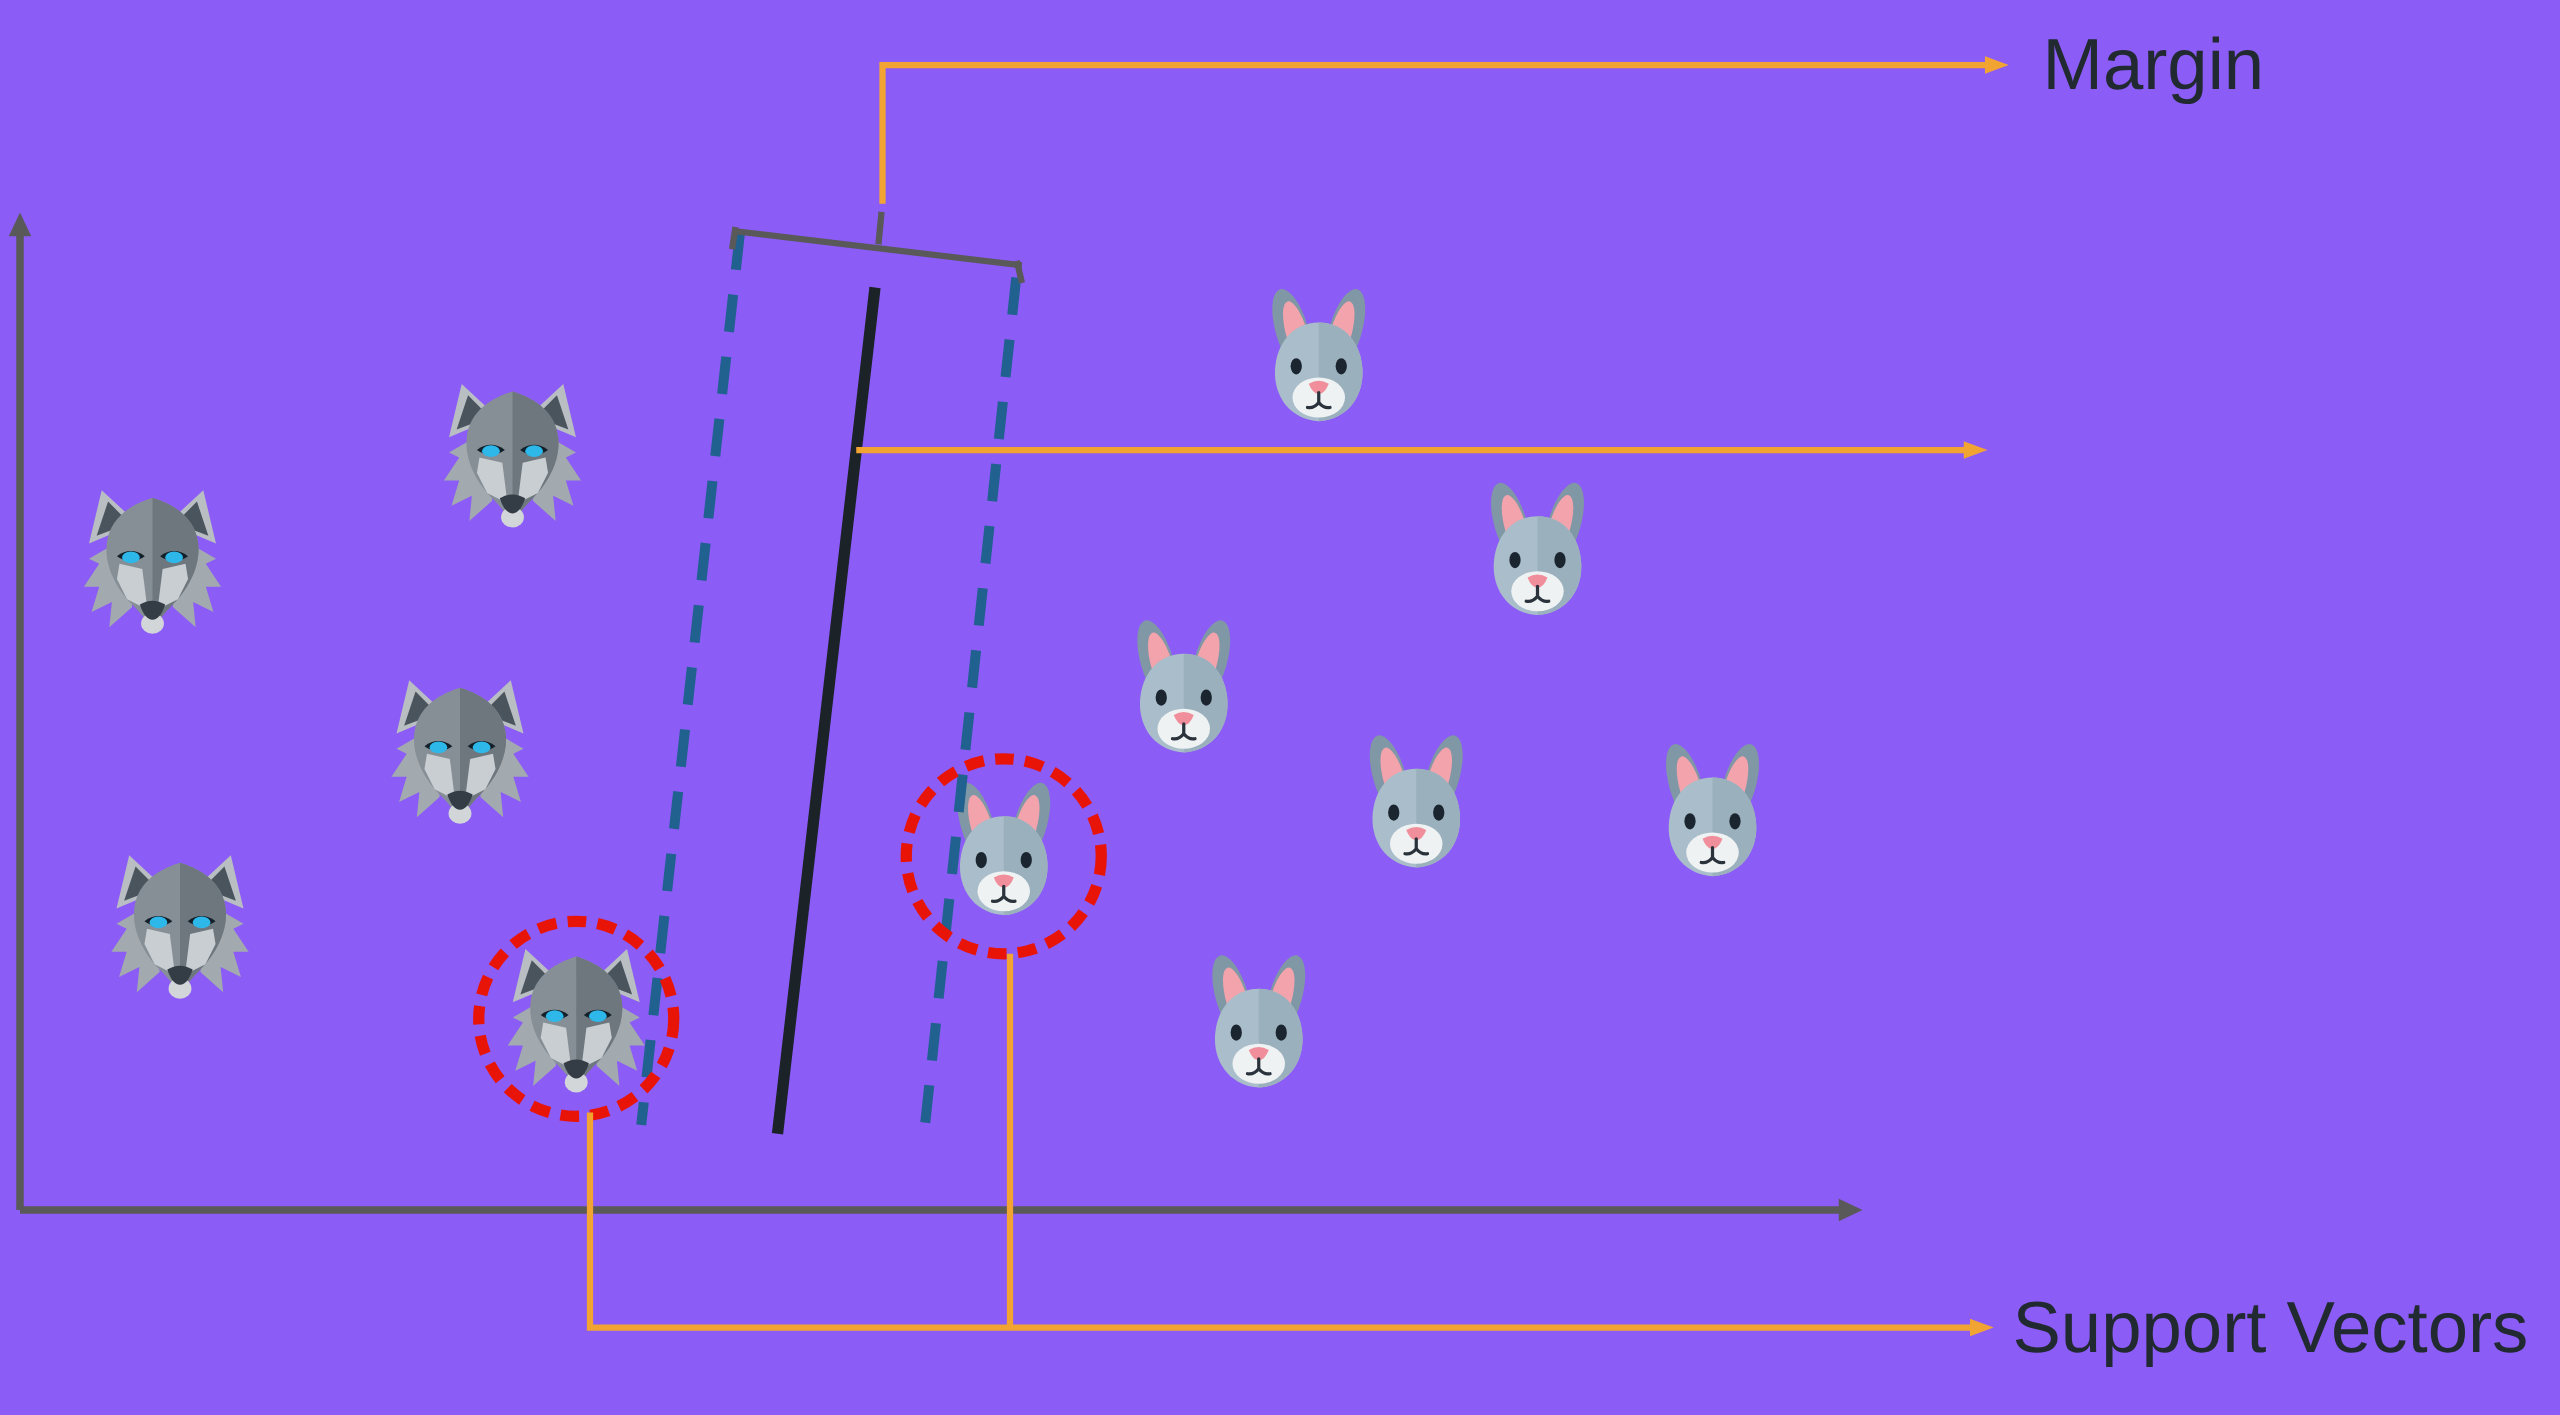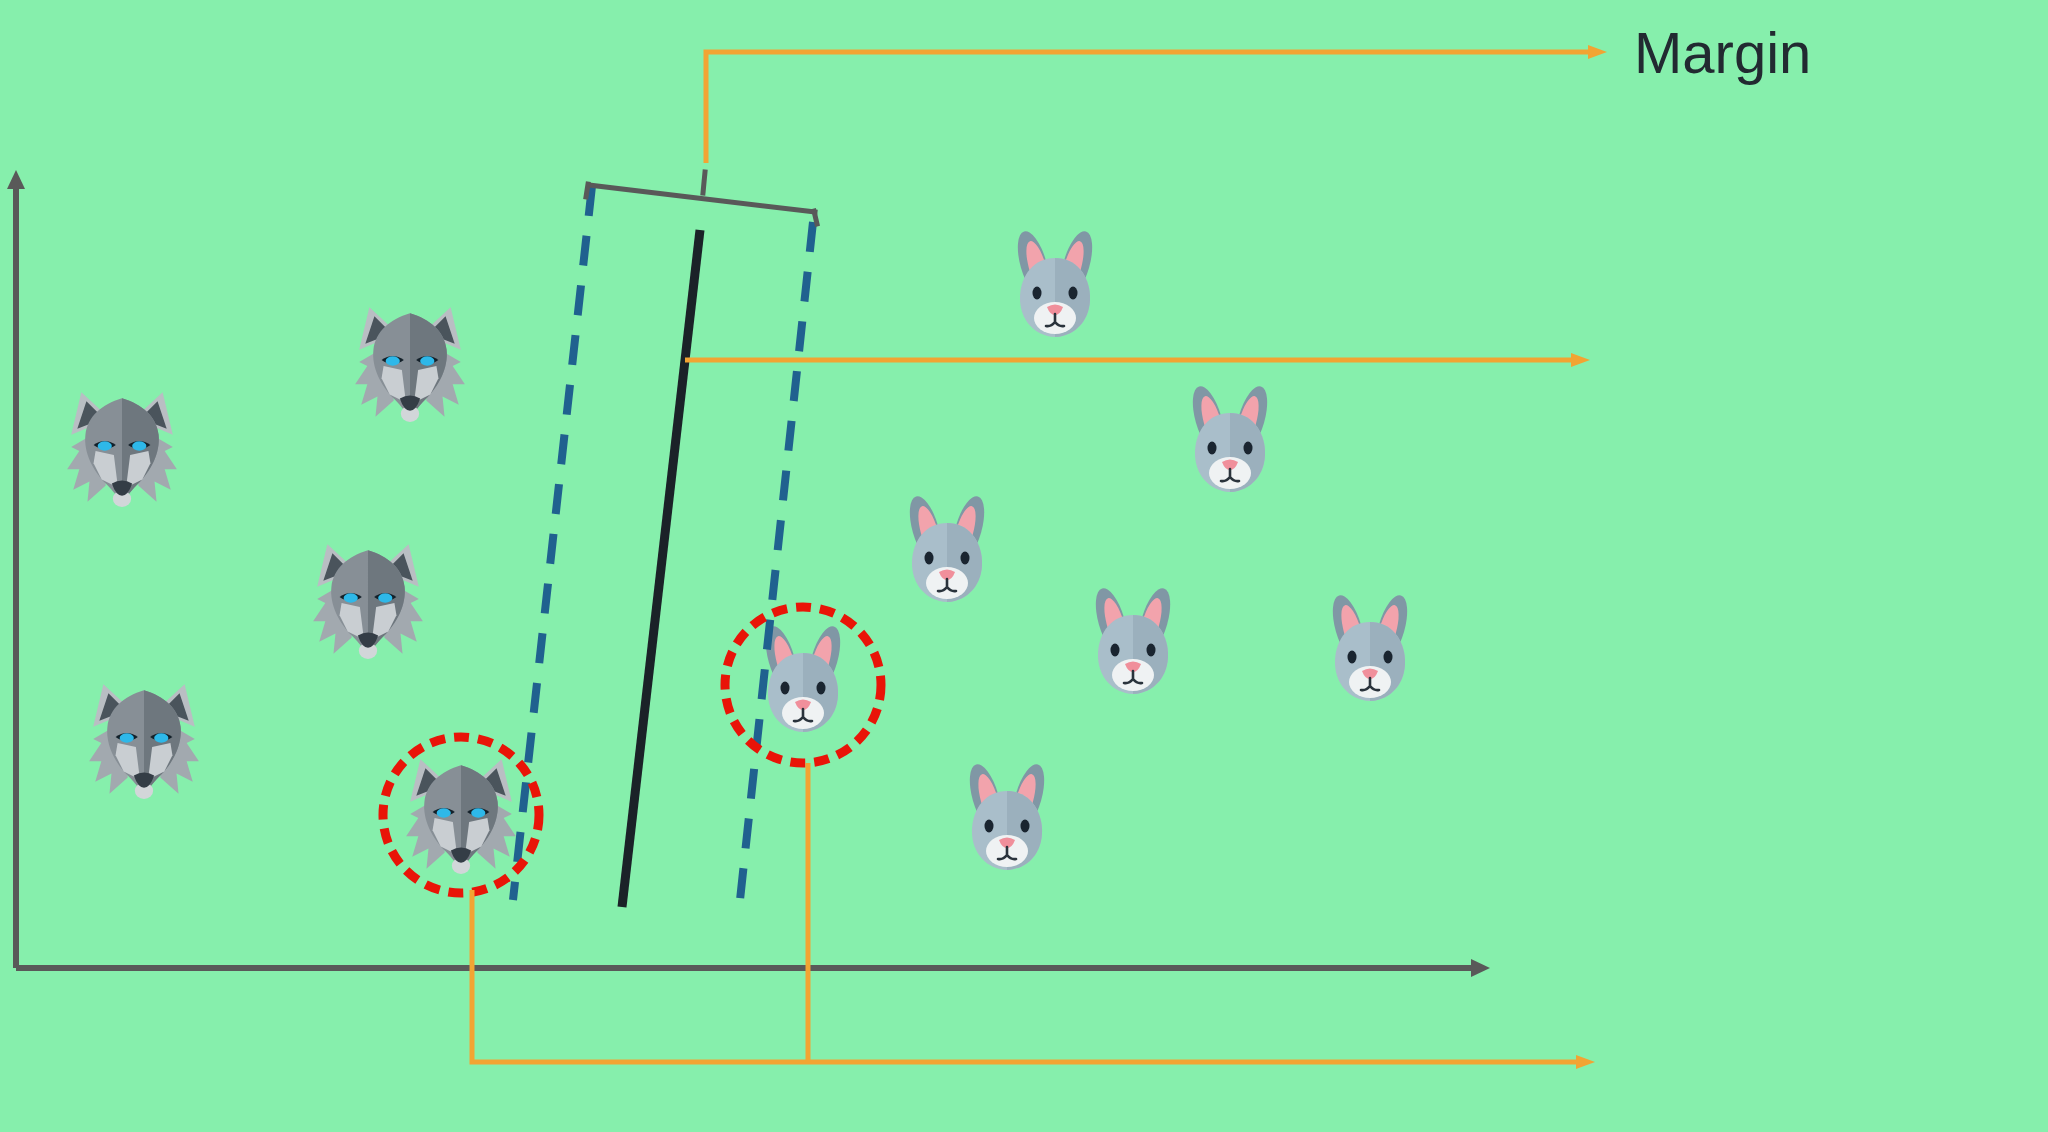--- a/index.html
+++ b/index.html
@@ -1,16 +1,16 @@
 <!DOCTYPE html>
 <html><head>
 <meta charset="utf-8">
 <style>
   html,body{margin:0;padding:0;background:#ffffff;}
-  #stage{position:relative;width:2048px;height:1132px;background:#86efac;overflow:hidden;
+  #stage{position:relative;width:2048px;height:1132px;background:#8b5cf6;overflow:hidden;
          font-family:"Liberation Sans", sans-serif;}
   #diagram{position:absolute;left:0;top:0;}
   .diagram-label{position:absolute;transform:translateY(-50%);white-space:nowrap;
                  font-family:"Liberation Sans", sans-serif;letter-spacing:0px;}
 </style>
 </head>
 <body>
 
 <div id="stage">
   <svg id="diagram" width="2048" height="1132" viewBox="0 0 2048 1132" xmlns="http://www.w3.org/2000/svg">
@@ -91,13 +91,14 @@
         <polygon points="1607,52 1588,45 1588,59" fill="#F2A433"></polygon>
         <polyline points="685,360 1572,360" fill="none" stroke="#F2A433" stroke-width="5" stroke-linejoin="miter"></polyline>
         <polygon points="1590,360 1571,353 1571,367" fill="#F2A433"></polygon>
         <polyline points="472,890 472,1062 1577,1062" fill="none" stroke="#F2A433" stroke-width="5" stroke-linejoin="miter"></polyline>
         <polyline points="808,763 808,1062" fill="none" stroke="#F2A433" stroke-width="5"></polyline>
         <polygon points="1595,1062 1576,1055 1576,1069" fill="#F2A433"></polygon>
       </g>
   </svg>
 
   <div class="diagram-label" id="label-margin" style="left: 1634px; top: 52px; color: rgb(34, 42, 49); font-size: 58px;">Margin</div>
+  <div class="diagram-label" id="label-support" style="left: 1610px; top: 1062px; color: rgb(34, 42, 49); font-size: 58px;">Support Vectors</div>
 </div>
 
 </body></html>

